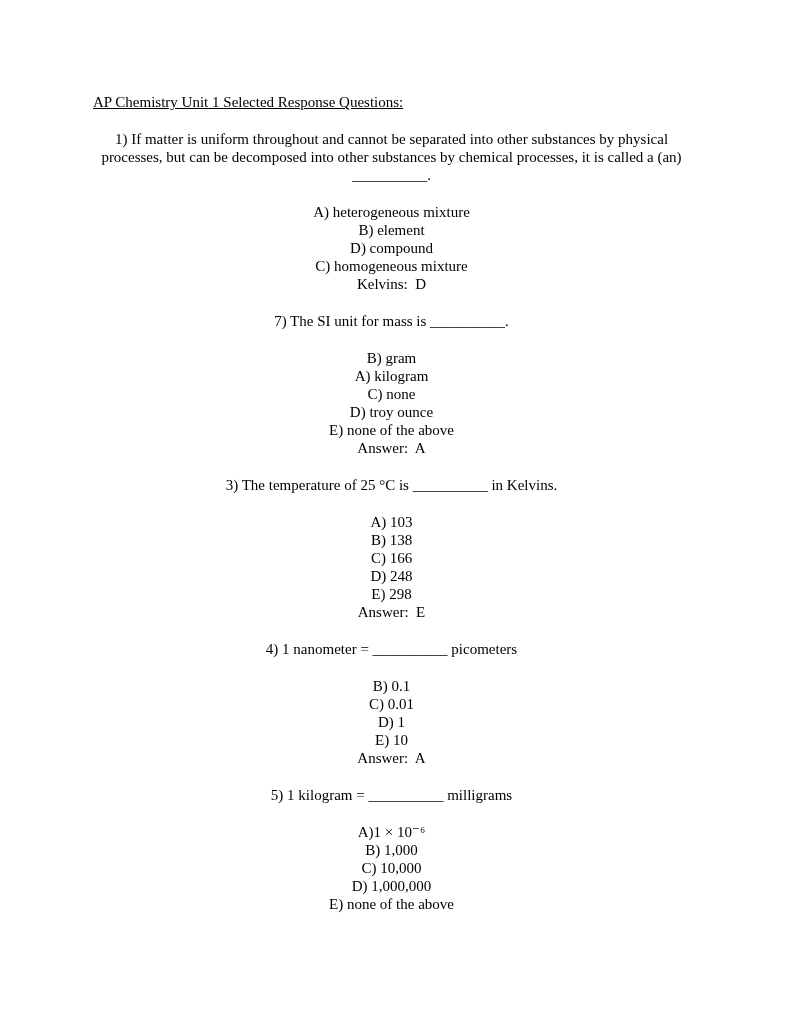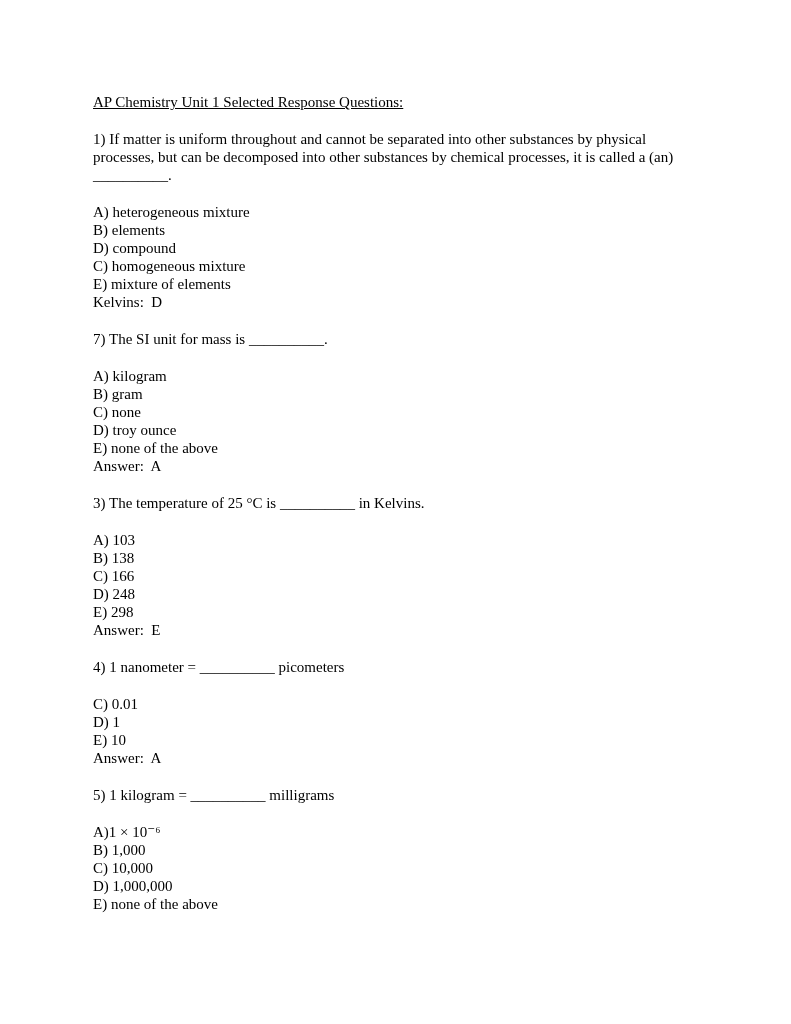--- a/index.html
+++ b/index.html
@@ -24,20 +24,21 @@
   }
   .doc-title {
     font-size: 15px;
     font-weight: normal;
     text-decoration: underline;
     margin: 0 0 19px 0;
     white-space: pre-wrap;
   }
   .question {
     margin: 0 0 19px 0;
+    text-align: center;
   }
   .question-prompt {
     margin: 0 0 19px 0;
     white-space: pre-wrap;
   }
   .question-options {
     margin: 0;
   }
   .option-line,
   .answer-line {
@@ -51,33 +52,32 @@
 <main class="page">
   <h1 class="doc-title">AP Chemistry Unit 1 Selected Response Questions:</h1>
 
   <div>
   <section class="question">
     <p class="question-prompt">1) If matter is uniform throughout and cannot be separated into other substances by physical
 processes, but can be decomposed into other substances by chemical processes, it is called a (an)
 __________.</p>
     <div class="question-options">
           <div class="option-line">A) heterogeneous mixture</div>
-          <div class="option-line">B) elements</div>
+          <div class="option-line">B) element</div>
           <div class="option-line">D) compound</div>
           <div class="option-line">C) homogeneous mixture</div>
-          <div class="option-line">E) mixture of elements</div>
         </div>
     <p class="answer-line">Kelvins:  D</p>
   </section>
 
   <section class="question">
     <p class="question-prompt">7) The SI unit for mass is __________.</p>
     <div class="question-options">
+          <div class="option-line">B) gram</div>
           <div class="option-line">A) kilogram</div>
-          <div class="option-line">B) gram</div>
           <div class="option-line">C) none</div>
           <div class="option-line">D) troy ounce</div>
           <div class="option-line">E) none of the above</div>
         </div>
     <p class="answer-line">Answer:  A</p>
   </section>
 
   <section class="question">
     <p class="question-prompt">3) The temperature of 25 °C is __________ in Kelvins.</p>
     <div class="question-options">
@@ -86,20 +86,21 @@
           <div class="option-line">C) 166</div>
           <div class="option-line">D) 248</div>
           <div class="option-line">E) 298</div>
         </div>
     <p class="answer-line">Answer:  E</p>
   </section>
 
   <section class="question">
     <p class="question-prompt">4) 1 nanometer = __________ picometers</p>
     <div class="question-options">
+          <div class="option-line">B) 0.1</div>
           <div class="option-line">C) 0.01</div>
           <div class="option-line">D) 1</div>
           <div class="option-line">E) 10</div>
         </div>
     <p class="answer-line">Answer:  A</p>
   </section>
 
   <section class="question">
     <p class="question-prompt">5) 1 kilogram = __________ milligrams</p>
     <div class="question-options">

